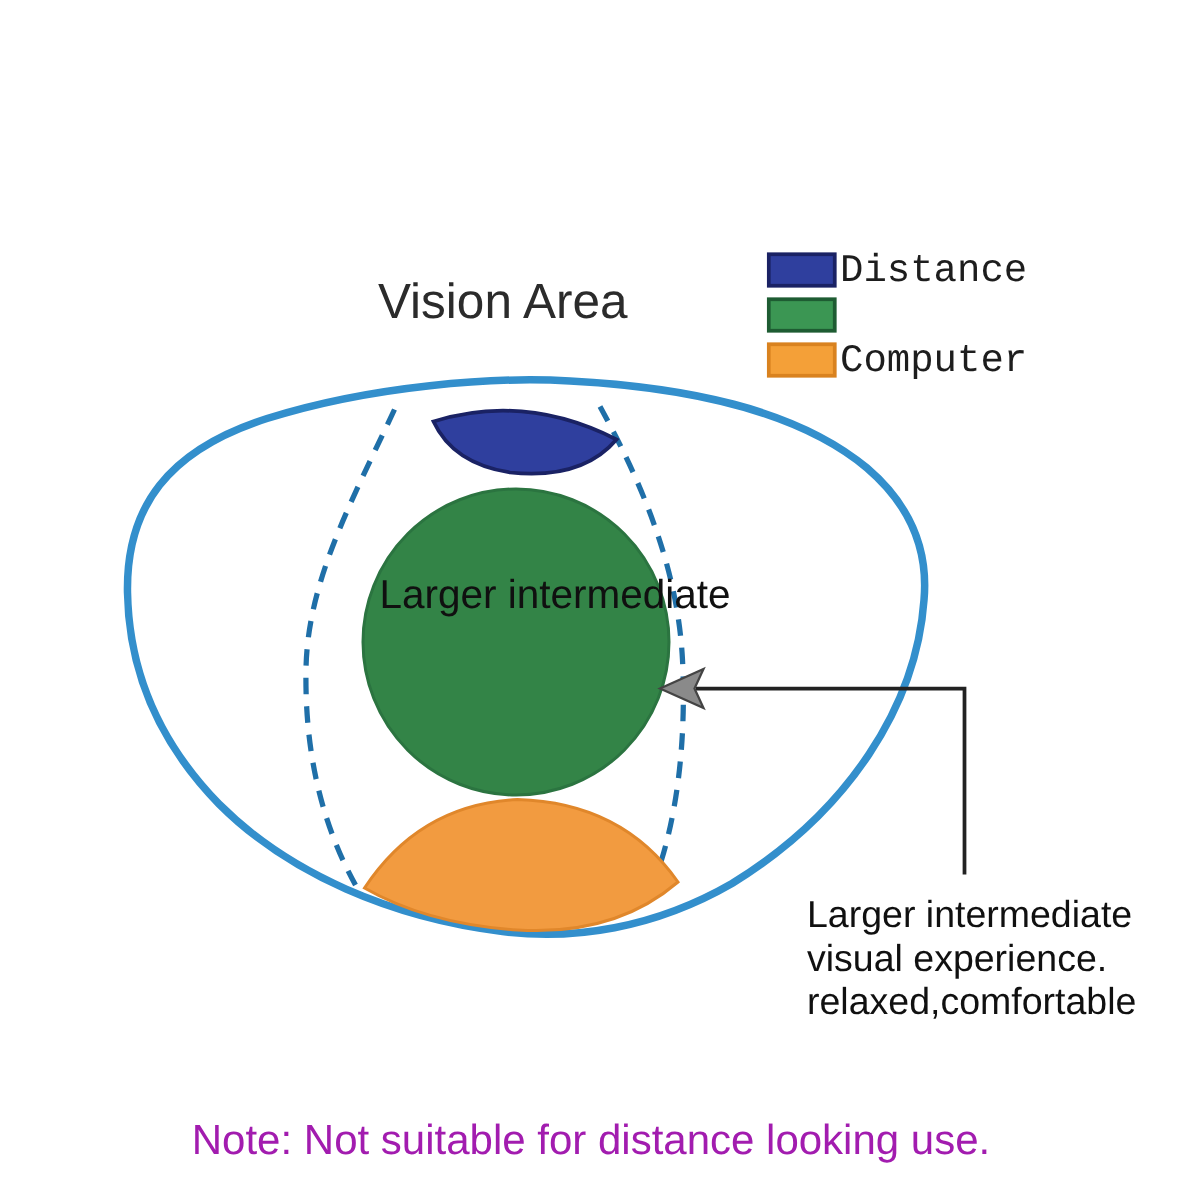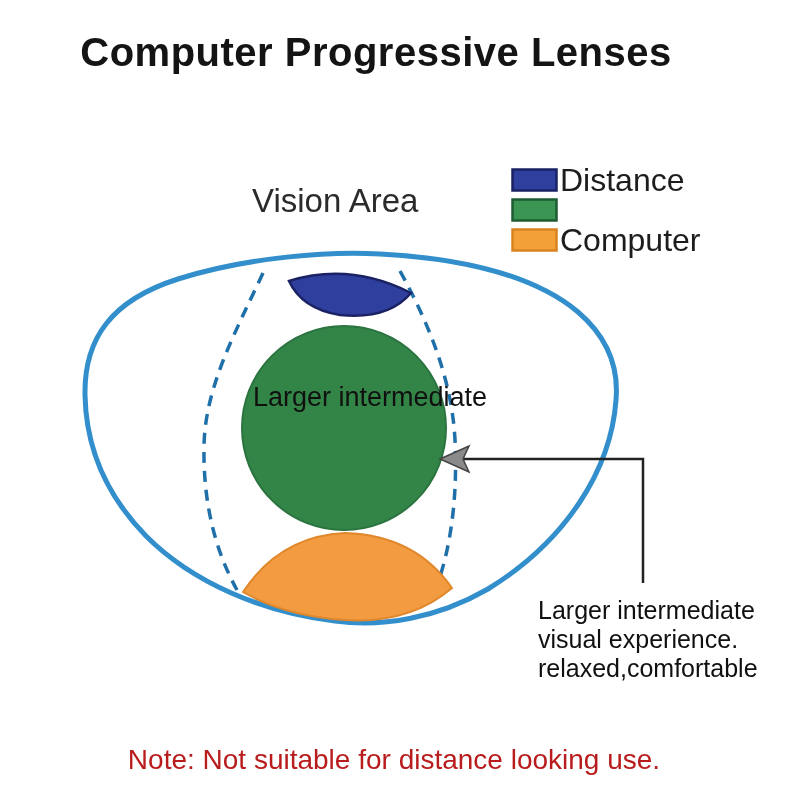--- a/index.html
+++ b/index.html
@@ -10,40 +10,39 @@
   .title{
     position:absolute;left:0;top:30px;width:752px;text-align:center;
     font-size:40px;font-weight:bold;letter-spacing:.5px;color:#141414;
   }
   .vision-heading{
     position:absolute;left:252px;top:182px;font-size:33px;color:#2b2b2b;
   }
   .legend{position:absolute;left:511px;top:168px;}
   .legend-row{display:flex;align-items:center;height:24px;margin-bottom:6px;}
   .legend-row svg{display:block;}
-  .legend-label{font-size:32px;color:#1d1d1d;margin-left:2px;line-height:24px;}
+  .legend-label{font-size:26px;color:#1d1d1d;margin-left:2px;line-height:24px;font-family:Liberation Mono, monospace;}
   .diagram-svg{position:absolute;left:0;top:0;}
   .zone-label{
     position:absolute;left:370px;top:397px;transform:translate(-50%,-50%);
     font-size:27px;color:#101010;white-space:nowrap;
   }
   .callout{
     position:absolute;left:538px;top:596px;font-size:25px;line-height:29px;color:#101010;
   }
   .note{
     position:absolute;left:0;top:744px;width:788px;text-align:center;
-    font-size:28px;color:#b91c1c;
+    font-size:28px;color:#a21caf;
   }
 </style>
 </head>
 <body>
 
 <div class="stage">
 
-  <div class="title">Computer Progressive Lenses</div>
 
   <div class="vision-heading">Vision Area</div>
 
   <div class="legend">
     <div class="legend-row">
       <svg width="47" height="24">
         <rect x="1.5" y="1.5" width="44" height="21" stroke="#1a2264" stroke-width="2.5" fill="#2f3f9e"></rect>
       </svg>
       <span class="legend-label">Distance</span>
     </div>

